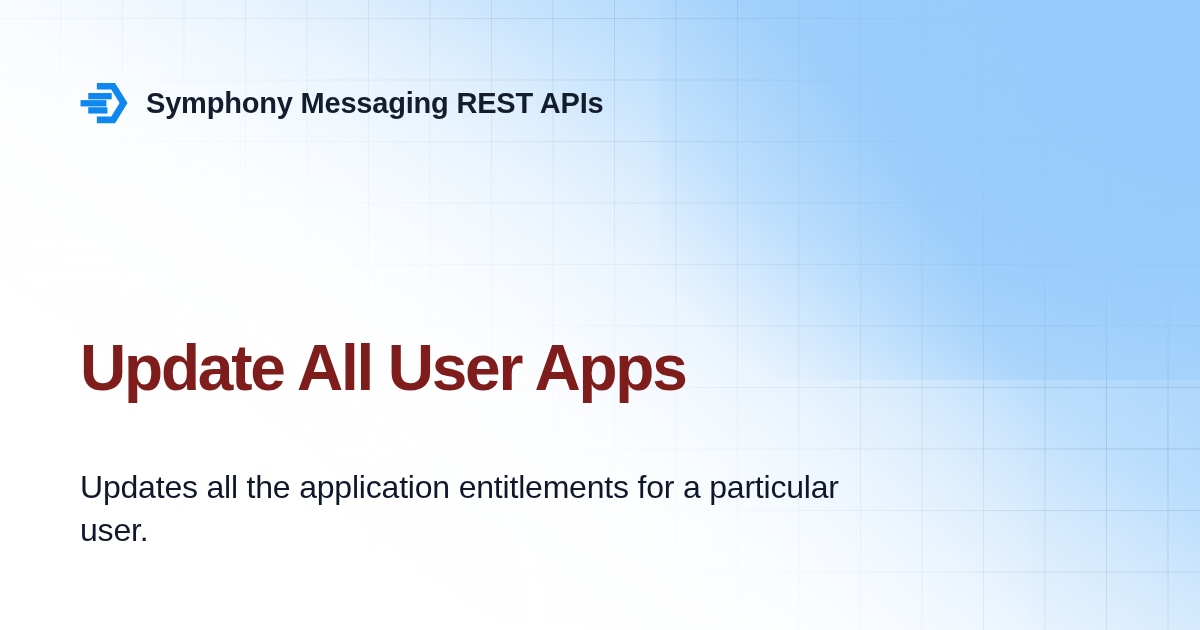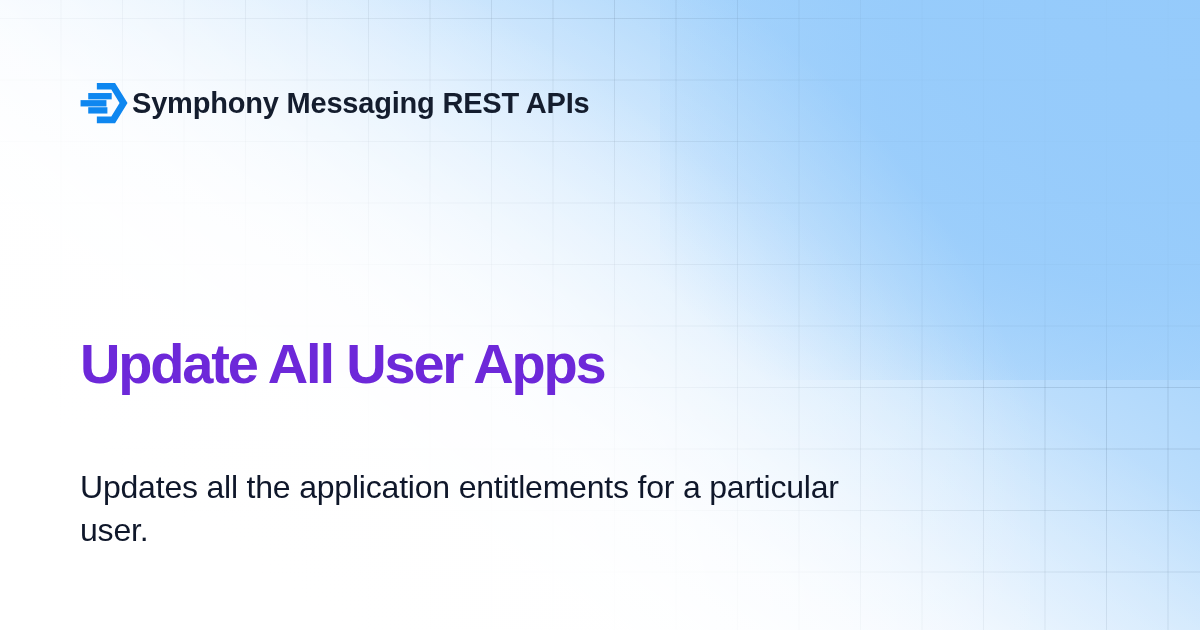--- a/index.html
+++ b/index.html
@@ -104,21 +104,21 @@
     padding: 0 80px;
   }
 
   
   .brand {
     position: absolute;
     top: 80px;
     left: 80px;
     display: flex;
     align-items: center;
-    gap: 2px;
+    gap: 16px;
   }
 
   .brand-logo {
     width: 50px;
     height: 46px;
     display: block;
     flex: 0 0 auto;
   }
 
   .brand-name {
@@ -128,23 +128,23 @@
     letter-spacing: -0.2px;
     white-space: nowrap;
     line-height: 1;
   }
 
   
   .headline {
     position: absolute;
     left: 80px;
     top: 336px;
-    font-size: 56px;
+    font-size: 64px;
     font-weight: bold;
-    color: #6d28d9;
+    color: #7f1d1d;
     letter-spacing: -2.2px;
     line-height: 1.0;
     white-space: nowrap;
   }
 
   
   .description {
     position: absolute;
     left: 80px;
     top: 466px;

